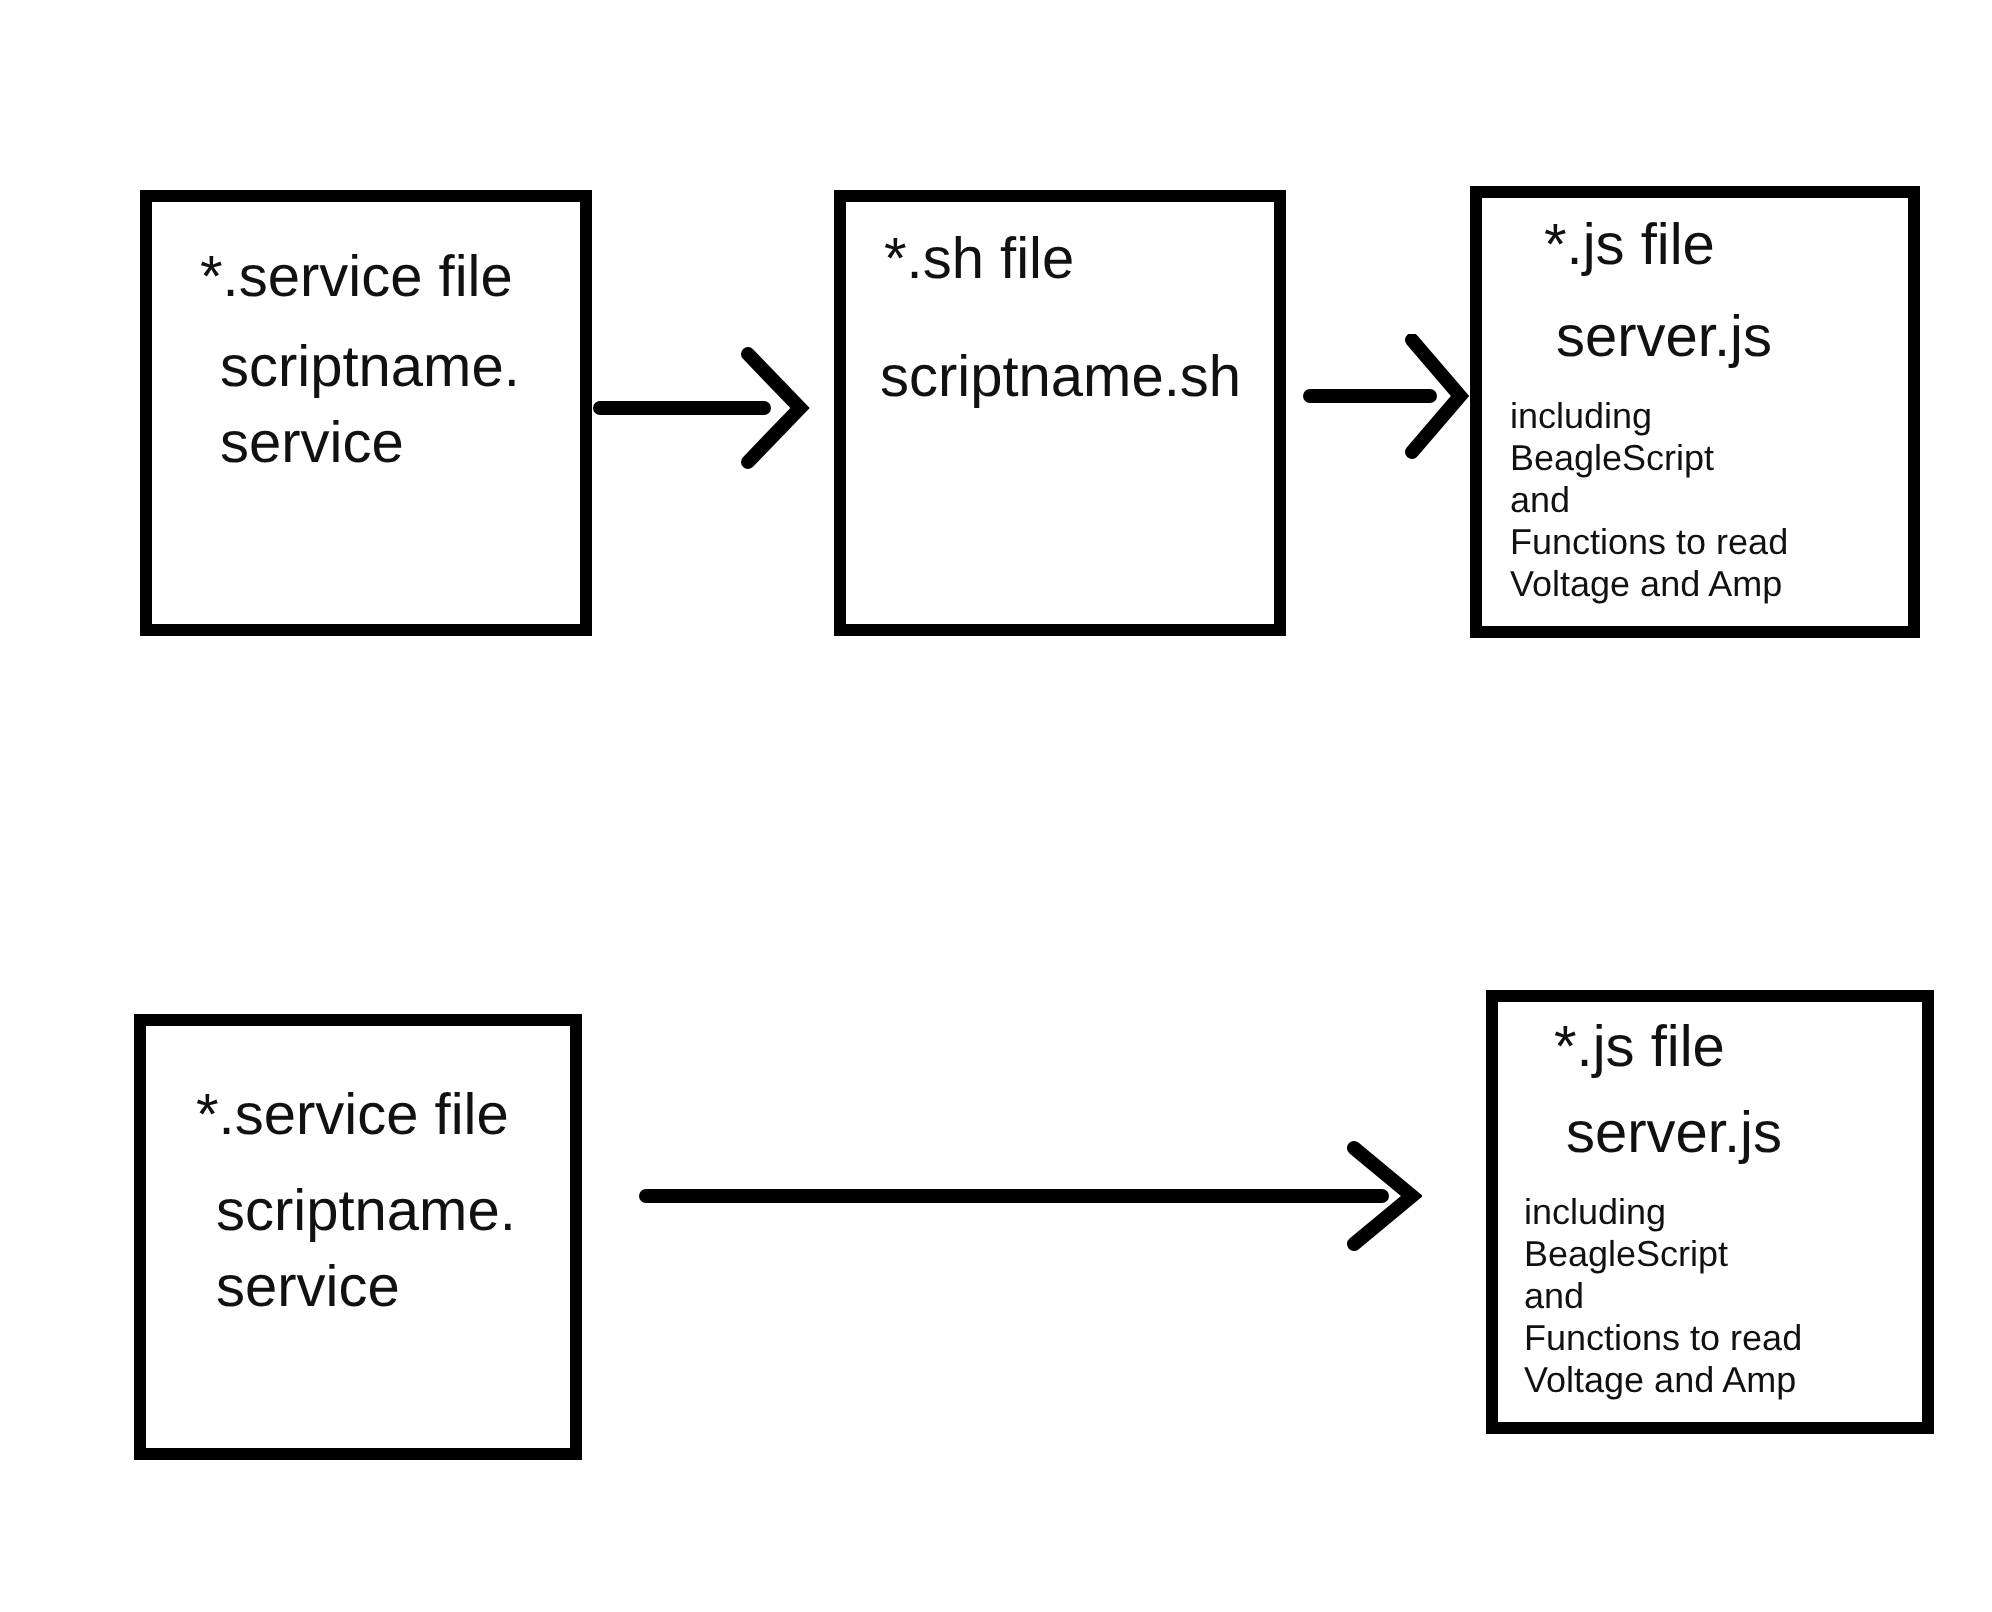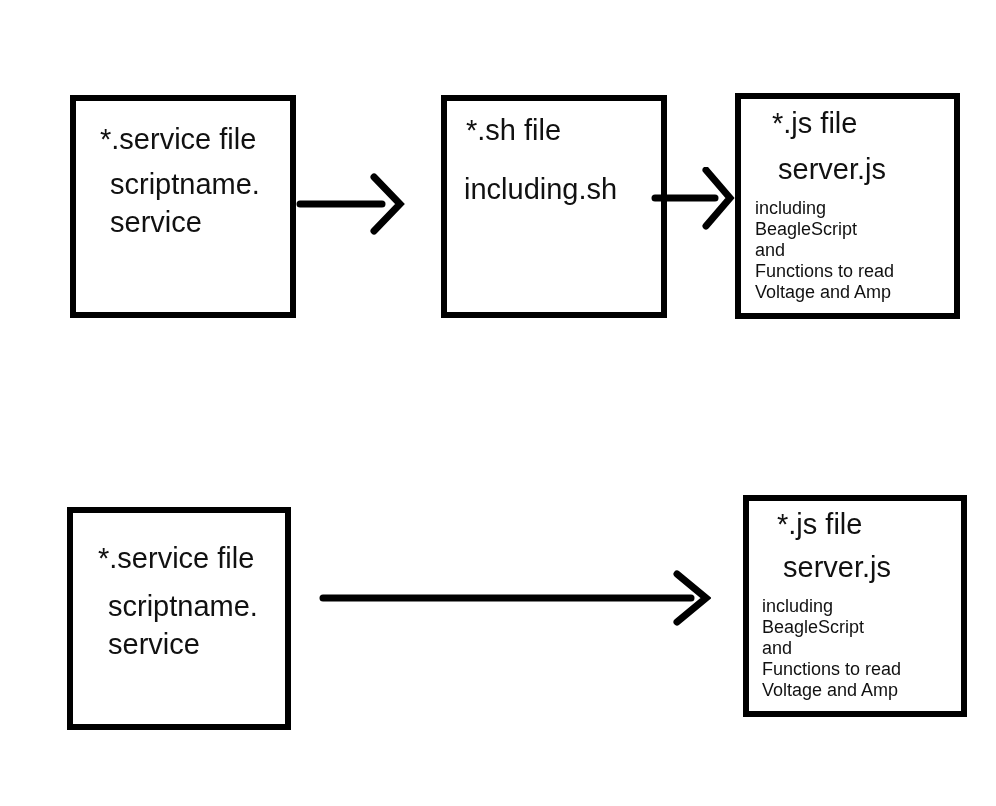--- a/index.html
+++ b/index.html
@@ -13,21 +13,21 @@
   .t { font-size:29px; line-height:38px; white-space:nowrap; }
   .notes { font-size:18px; line-height:21px; white-space:nowrap; }
   .arrow { position:absolute; }
   .arrow polyline, .arrow line {
     fill:none; stroke:#000000; stroke-width:7;
     stroke-linecap:round; stroke-linejoin:miter;
   }
 
   
   #box-t1 { left:70px;  top:95px;  width:226px; height:223px; }
-  #box-t2 { left:417px; top:95px;  width:226px; height:223px;margin-left:24px; }
+  #box-t2 { left:417px; top:95px;  width:226px; height:223px; }
   #box-t3 { left:735px; top:93px;  width:225px; height:226px; }
   
   #box-b1 { left:67px;  top:507px; width:224px; height:223px; }
   #box-b2 { left:743px; top:495px; width:224px; height:222px; }
 
   #box-t1 .title { margin:19px 0 0 24px; }
   #box-t1 .lines { margin:7px  0 0 34px; }
 
   #box-t2 .title { margin:10px 0 0 19px; }
   #box-t2 .lines { margin:21px 0 0 17px; }
@@ -61,21 +61,21 @@
   </div>
 
   <svg class="arrow" id="arrow-1" width="110" height="64" viewBox="0 0 110 64">
     <line x1="4" y1="31" x2="86" y2="31"></line>
     <polyline points="78,4 104,31 78,58"></polyline>
   </svg>
 
   <div class="box" id="box-t2">
     <div class="t title">*.sh file</div>
     <div class="t lines">
-      <div>including.sh</div>
+      <div>scriptname.sh</div>
     </div>
   </div>
 
   <svg class="arrow" id="arrow-2" width="84" height="64" viewBox="0 0 84 64">
     <line x1="4" y1="31" x2="64" y2="31"></line>
     <polyline points="55,3 79,31 55,59"></polyline>
   </svg>
 
   <div class="box" id="box-t3">
     <div class="t title">*.js file</div>

